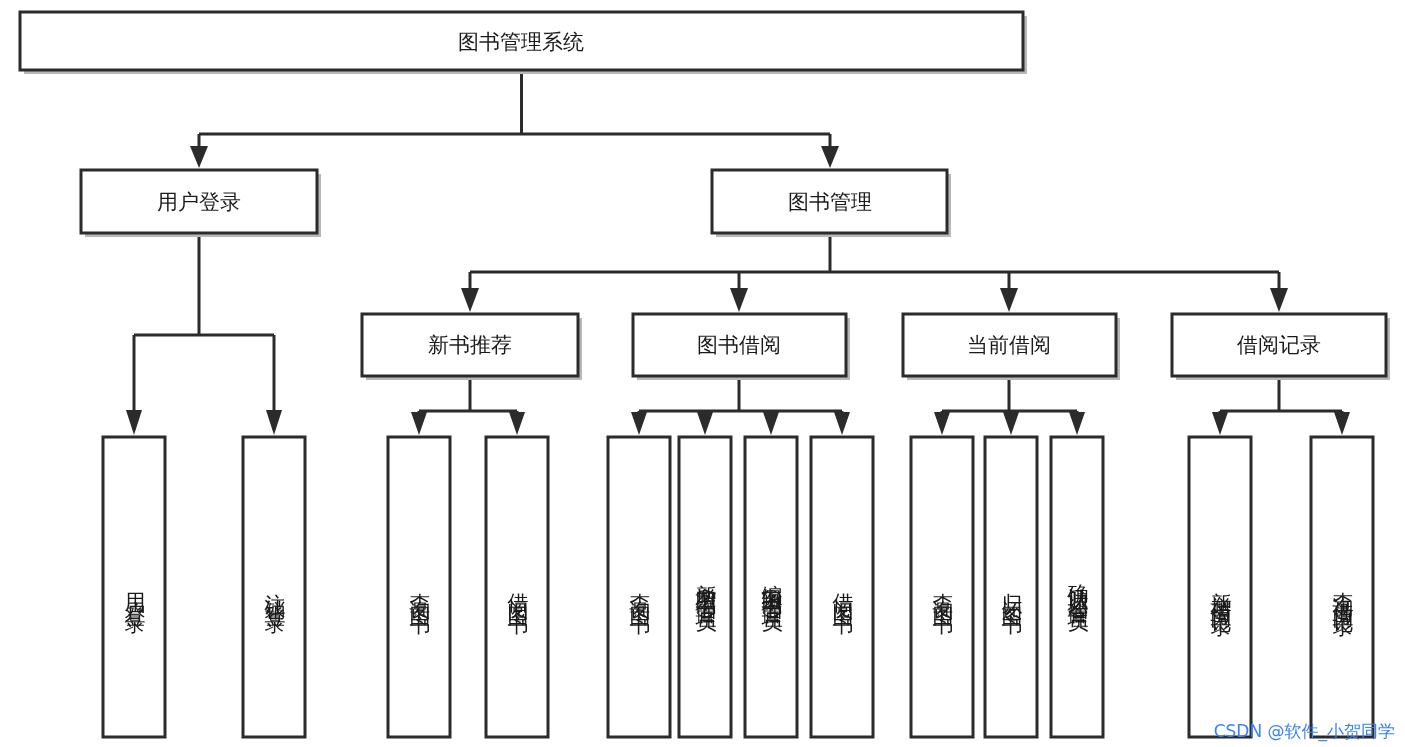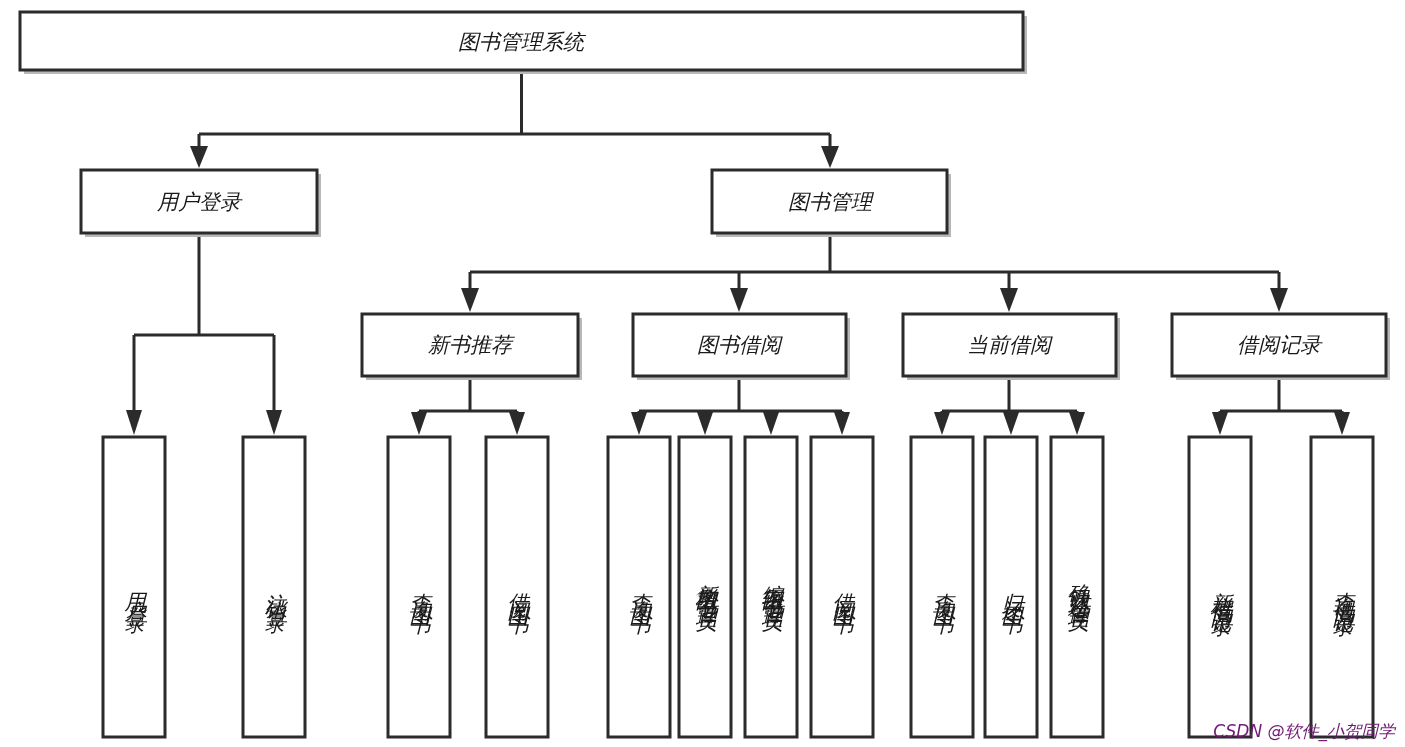--- a/index.html
+++ b/index.html
@@ -9,21 +9,20 @@
   }
   body {
     font-family: "DejaVu Sans", "Liberation Sans", sans-serif;
   }
   #diagram-root {
     position: relative;
     width: 1405px;
     height: 747px;
     background: #ffffff;
     overflow: hidden;
-    font-style: italic;
   }
   svg#tree-svg {
     position: absolute;
     left: 0;
     top: 0;
     width: 1405px;
     height: 747px;
   }
   .node-box {
     fill: #ffffff;
@@ -55,21 +54,21 @@
   }
   .label-v {
     font-size: 21px;
   }
   .watermark {
     position: absolute;
     right: 10px;
     bottom: 4px;
     font-family: "DejaVu Sans", "Liberation Sans", sans-serif;
     font-size: 17px;
-    color: #701a75;
+    color: #3b82f6;
     white-space: nowrap;
     pointer-events: none;
   }
 </style>
 </head>
 <body>
 
 <div id="diagram-root">
   <svg id="tree-svg" viewBox="0 0 1405 747">
 

